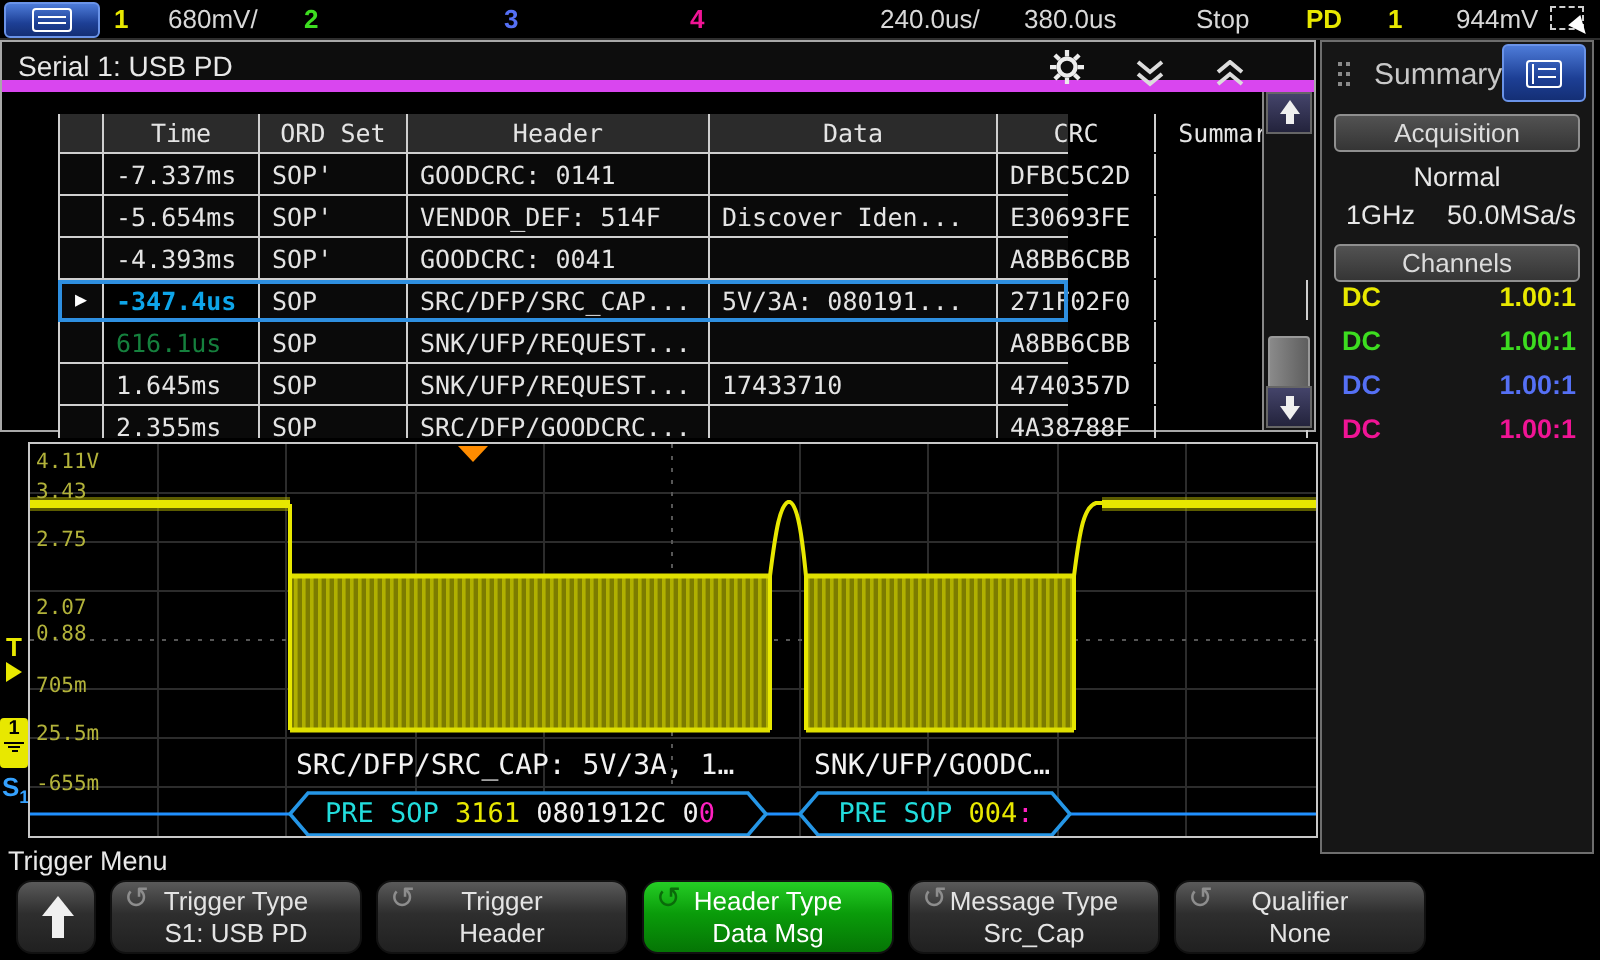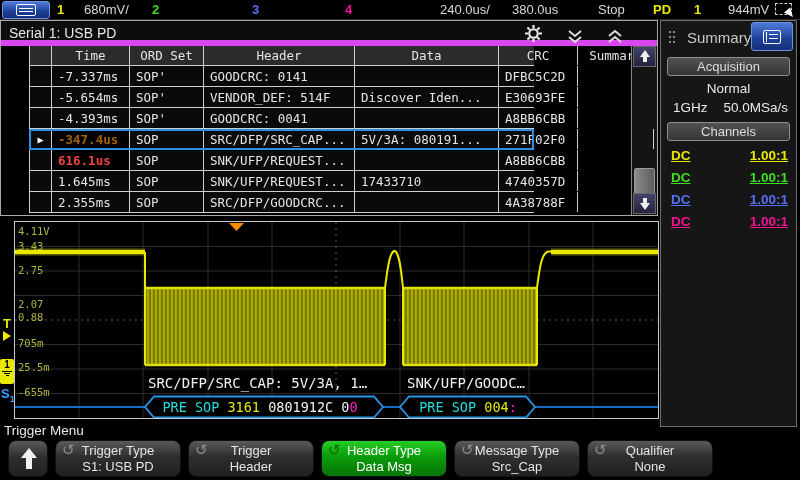--- a/index.html
+++ b/index.html
@@ -29,33 +29,33 @@
     border-top:9px solid #fff; transform:rotate(-40deg); }
 
   
   #serialwin { position:absolute; left:0; top:20px; width:658px; height:196px;
     border:1px solid #a8a8a8; background:#000; }
   .sw-title { position:relative; height:25px; background:#0d0d0d; border-bottom:6px solid #d946ef;
     font-size:14px; color:#e8e8e8; line-height:25px; padding-left:8px; }
   .sw-gear { position:absolute; left:524px; top:4px; }
   .sw-cdown { position:absolute; left:566px; top:6px; }
   .sw-cup { position:absolute; left:606px; top:6px; }
-  .sw-table { position:absolute; left:2px; top:25px; width:531px;padding-left:26px; }
+  .sw-table { position:absolute; left:2px; top:36px; width:531px;padding-left:26px; }
   .srow { display:grid; grid-template-columns:23px 78px 74px 151px 144px 79px 76px;
     height:21px; border-bottom:1px solid #cfcfcf; background:#0a0a0a; }
   .srow.hdr { height:20px; background:#2b2b2b; border-bottom:1px solid #cfcfcf;
     font-family:"Liberation Sans",sans-serif; font-size:13px; color:#e8e8e8; }
   .srow.hdr .cell { justify-content:center; padding-left:0; }
   .cell { border-right:1px solid #cfcfcf; display:flex; align-items:center; padding-left:6px;
     font-family:"DejaVu Sans Mono", monospace; font-size:12.5px; color:#e4e4e4;
     overflow:hidden; white-space:nowrap; }
   .cell:first-child { border-left:1px solid #cfcfcf; }
   .srow.sel { outline:2px solid #2e8fe0; outline-offset:-2px; position:relative; z-index:2; }
-  .t-white { background:#000; color:#a16207; font-weight:bold; }
-  .t-blue  { background:#000; color:#ef4444; font-weight:bold; }
+  .t-white { background:#000; color:#0ea5e9; font-weight:bold; }
+  .t-blue  { background:#000; color:#15803d; font-weight:normal; }
   .rowmark { color:#fff; font-size:10px; justify-content:center; padding-left:0; }
   .sw-scroll { position:absolute; right:0; top:25px; bottom:0; width:26px;
     border-left:1px solid #888; background:#141414; }
   .sbtn { position:absolute; left:1px; right:1px; height:21px; background:#2f2f4a;
     background:linear-gradient(#44446a,#23233c); border:1px solid #666;
     display:flex; align-items:center; justify-content:center; }
   .sbtn.up { top:0; } .sbtn.down { bottom:1px; }
   .arr-up, .arr-down { position:relative; width:14px; height:13px; }
   .arr-up i.h { position:absolute; left:2px; top:0; width:0; height:0;
     border-left:5px solid transparent; border-right:5px solid transparent;
@@ -83,21 +83,21 @@
   .panel-ic i { position:absolute; left:5px; right:2px; height:1px; background:#fff; }
   .panel-ic i.a { top:3px; } .panel-ic i.b { top:7px; }
   .panel-ic u { position:absolute; left:2px; top:1px; bottom:1px; width:1px; background:#fff; }
   .sp-bar { margin:4px 6px 0 6px; height:19px; border:1px solid #8f8f8f; border-radius:3px;
     background:linear-gradient(#525252,#353535); color:#dcdcdc; font-size:13px;
     display:flex; align-items:center; justify-content:center; }
   .sp-center { text-align:center; font-size:13.5px; color:#e8e8e8; margin-top:5px; }
   .sp-duo { display:flex; justify-content:space-between; padding:4px 8px 0 12px;
     font-size:13.5px; color:#e8e8e8; }
   .chrow { display:flex; justify-content:space-between; padding:0 8px 0 10px;
-    height:22px; align-items:flex-end; font-size:13.5px; font-weight:bold;text-decoration:underline; }
+    height:22px; align-items:flex-start; font-size:13.5px; font-weight:bold; }
 
   
   #wavearea { position:absolute; left:0; top:219px; width:659px; height:201px; background:#000; }
   #plot { position:absolute; left:14px; top:2px; width:645px; height:198px;
     border:1px solid #c8c8c8; background:#000; }
   .ylab { position:absolute; left:3px; font-family:"DejaVu Sans Mono",monospace;
     font-size:10.5px; color:#b2b23a; line-height:12px; z-index:3; }
   .declab { position:absolute; font-family:"DejaVu Sans Mono",monospace; font-size:14px;
     color:#f2f2f2; white-space:nowrap; z-index:4; }
   .frametext { position:absolute; font-family:"DejaVu Sans Mono",monospace; font-size:13.5px;

